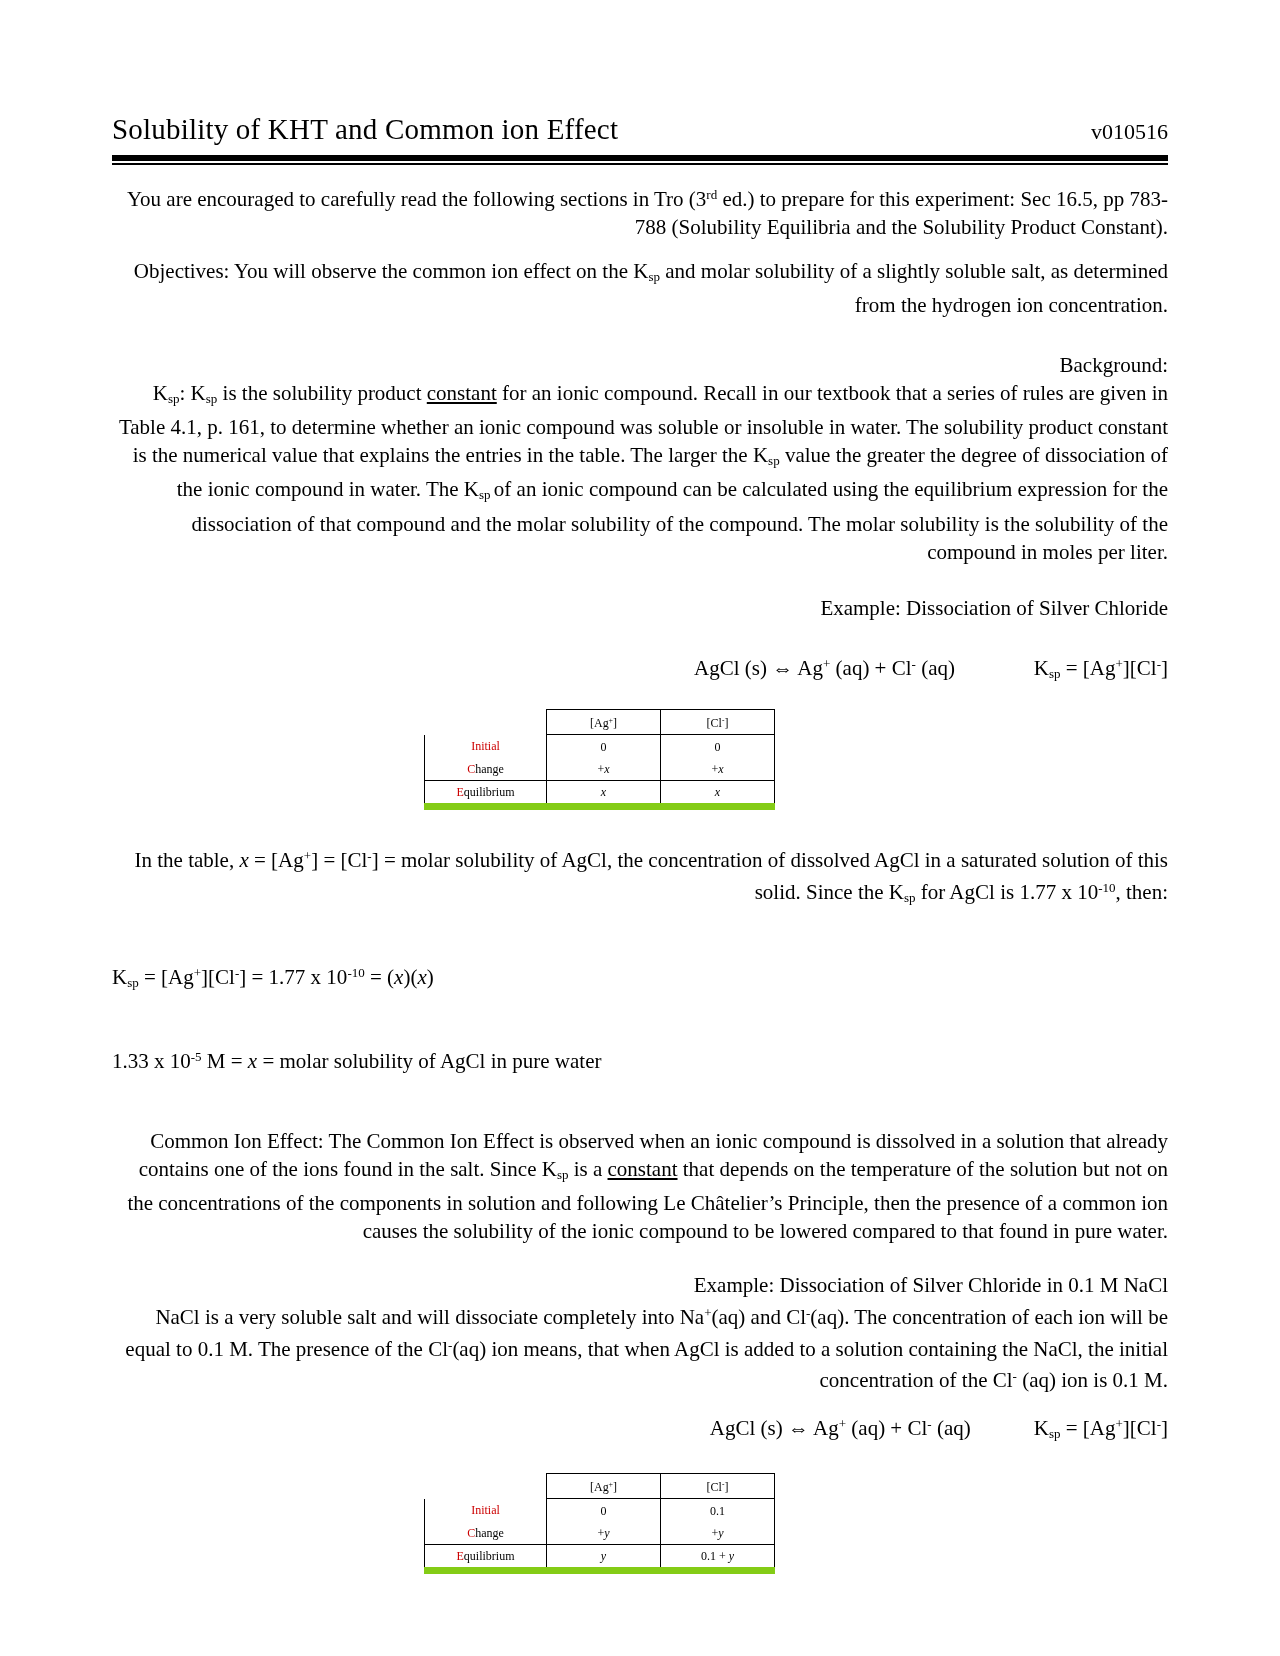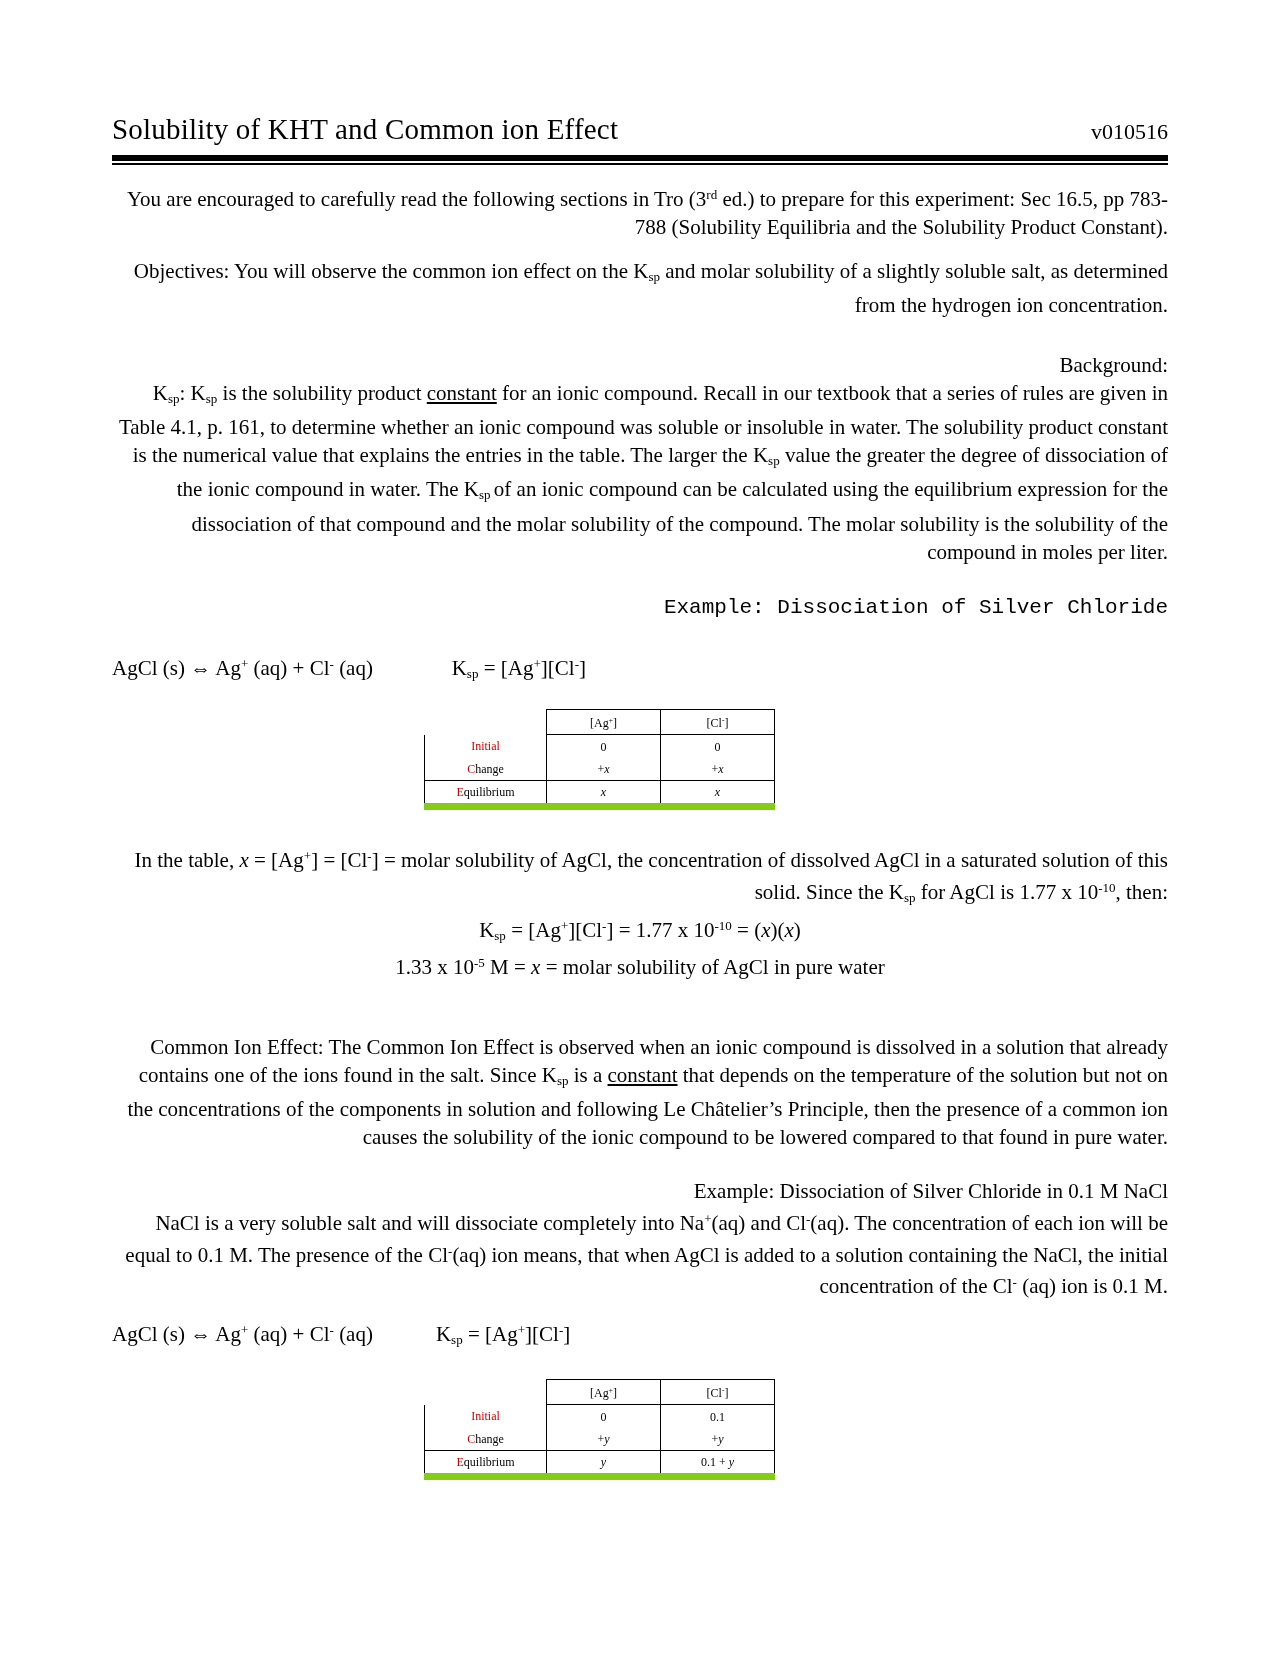--- a/index.html
+++ b/index.html
@@ -14,27 +14,27 @@
   .page { width: 1280px; height: 1656px; padding: 112px 112px 0 112px; border-radius: 26px; }
 
   .header { display: flex; justify-content: space-between; align-items: baseline; }
   .title { font-size: 29px; font-weight: normal; margin: 0; line-height: 34px; letter-spacing: 0.2px; }
   .version { font-size: 22px; }
 
   .rule { margin-top: 9px; border-top: 6px solid #000; border-bottom: 2px solid #000; height: 10px; }
 
   p.para { margin: 16px 0 0 0; text-align: right; }
   .mt-lg { margin-top: 32px !important; }
-  .mt-28 { margin-top: 28px !important; font-family: Liberation Mono, monospace; }
+  .mt-28 { margin-top: 28px !important; }
   .mt-xl { margin-top: 52px !important; }
   .mt-26 { margin-top: 26px !important; }
   .mt-16 { margin-top: 16px !important; }
 
-  .eq { text-align: left; margin-top: 28px; }
-  .eq-line { text-align: center; }
+  .eq { text-align: right; margin-top: 28px; }
+  .eq-line { text-align: left; margin-top: 47px; }
 
   .ice { margin: 22px 0 0 312px; border-collapse: collapse; font-size: 12px; line-height: 22px; }
   .ice td { border-left: 1px solid #000; border-right: 1px solid #000; text-align: center; padding: 0 6px; height: 23px; }
   .ice td:first-child { width: 122px; }
   .ice td:nth-child(2), .ice td:nth-child(3) { width: 114px; }
   .ice td.hdr { border-top: 1px solid #000; border-bottom: 1px solid #000; height: 25px; }
   .ice td.blank { border: none; }
   .ice tr.rc td { border-bottom: 1px solid #000; }
   .ice tr.re td { border-bottom: 7px solid #84cc16; }
 

